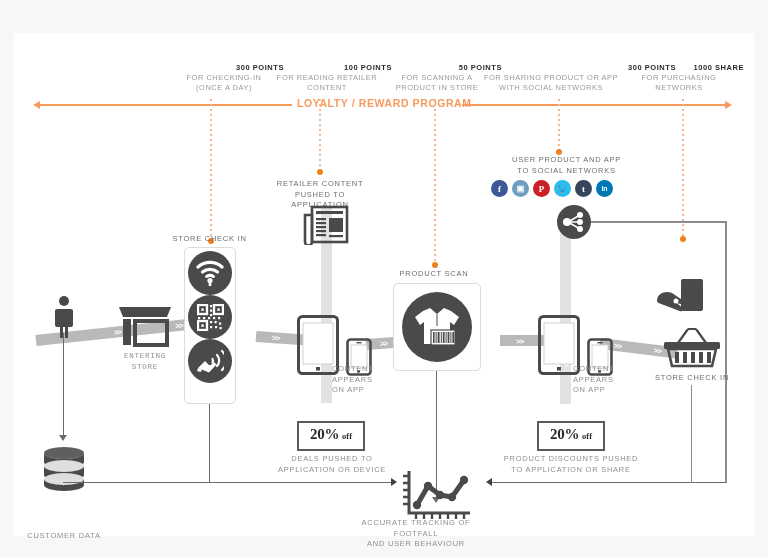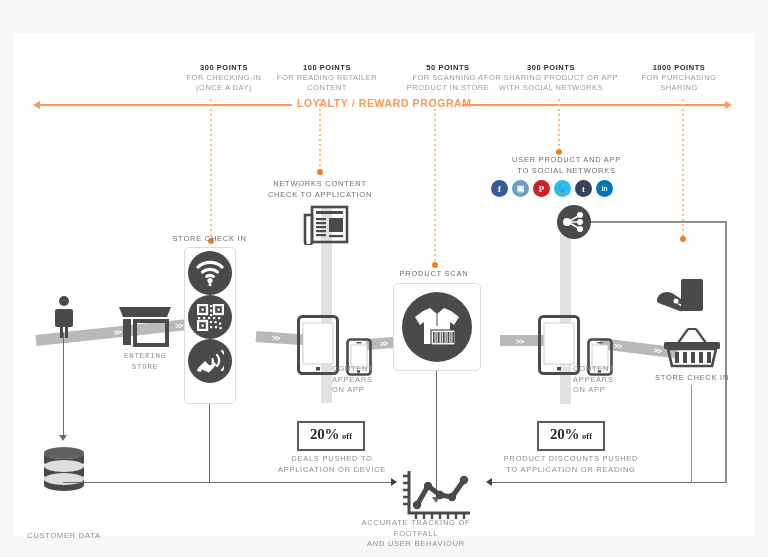--- a/index.html
+++ b/index.html
@@ -13,21 +13,21 @@
     position: absolute;
     left: 14px; top: 33px;
     width: 740px; height: 503px;
     background: #ffffff;
   }
   .abs { position: absolute; }
 
   
   .pts-title {
     font-size: 7.5px; font-weight: bold; color: #2b2b2b;
-    letter-spacing: .55px; text-align: center; line-height: 10px;
+    letter-spacing: .55px; text-align: right; line-height: 10px;
   }
   .pts-sub {
     font-size: 7.5px; color: #9b9b9b;
     letter-spacing: .5px; text-align: center; line-height: 10px;
   }
   .caption {
     font-size: 7.5px; color: #8f8f8f;
     letter-spacing: .75px; text-align: center; line-height: 10.5px;
   }
   .caption-dark {
@@ -124,34 +124,34 @@
     <div class="abs" style="left:150px; top:30px; width:120px;">
       <div class="pts-title">300 POINTS</div>
       <div class="pts-sub">FOR CHECKING-IN</div>
       <div class="pts-sub">(ONCE A DAY)</div>
     </div>
     <div class="abs" style="left:248px; top:30px; width:130px;">
       <div class="pts-title">100 POINTS</div>
       <div class="pts-sub">FOR READING RETAILER</div>
       <div class="pts-sub">CONTENT</div>
     </div>
-    <div class="abs" style="left:369px; top:30px; width:130px;">
+    <div class="abs" style="left:358px; top:30px; width:130px;">
       <div class="pts-title">50 POINTS</div>
       <div class="pts-sub">FOR SCANNING A</div>
       <div class="pts-sub">PRODUCT IN STORE</div>
     </div>
     <div class="abs" style="left:412px; top:30px; width:250px;">
       <div class="pts-title">300 POINTS</div>
       <div class="pts-sub">FOR SHARING PRODUCT OR APP</div>
       <div class="pts-sub">WITH SOCIAL NETWORKS</div>
     </div>
     <div class="abs" style="left:600px; top:30px; width:130px;">
-      <div class="pts-title">1000 POINTS</div>
+      <div class="pts-title">1000 SHARE</div>
       <div class="pts-sub">FOR PURCHASING</div>
-      <div class="pts-sub">SHARING</div>
+      <div class="pts-sub">NETWORKS</div>
     </div>
 
     <div class="tl-line" style="left:26px; top:71px; width:252px;"></div>
     <div class="tl-arrow left" style="left:19px; top:68px;"></div>
     <div class="loyalty-label abs" style="left:283px; top:64px;">LOYALTY / REWARD PROGRAM</div>
     <div class="tl-line" style="left:448px; top:71px; width:264px;"></div>
     <div class="tl-arrow right" style="left:711px; top:68px;"></div>
 
     <div class="tl-dotline" style="left:196px; top:66px; height:141px;"></div>
     <div class="tl-dot" style="left:194px; top:205px;"></div>
@@ -266,22 +266,22 @@
       <path d="M26 3 a13 13 0 0 1 0 19" stroke="#fff" stroke-width="2.2" fill="none" stroke-linecap="round"></path>
       <path d="M21 7 a8 8 0 0 1 0 11" stroke="#fff" stroke-width="2.2" fill="none" stroke-linecap="round"></path>
       <path d="M16.5 11 a3.6 3.6 0 0 1 0 3.5" stroke="#fff" stroke-width="2.2" fill="none" stroke-linecap="round"></path>
       <path d="M2 20 l7 -7 l3.5 3.5 c1.5 1.5 3 0 3 0 l2.5 -2.5 l2.5 2.5 l-7.5 8 z" fill="#fff"></path>
       <path d="M2 20 l-1 3 l4 1 l1 -3 z" fill="#fff"></path>
     </svg>
   </div>
   <div class="tline" style="left:195px; top:371px; width:1px; height:18px;"></div>
 
   <div class="abs" style="left:252px; top:146px; width:108px;">
-    <div class="caption-dark">NETWORKS CONTENT</div>
-    <div class="caption-dark">CHECK TO APPLICATION</div>
+    <div class="caption-dark">RETAILER CONTENT</div>
+    <div class="caption-dark">PUSHED TO APPLICATION</div>
   </div>
   <svg class="abs" style="left:289px; top:172px;" width="46" height="40">
     <path d="M2 10 h7 v27 a3 3 0 0 1 -7 0 z" fill="none" stroke="#4a4a4a" stroke-width="2.6"></path>
     <rect x="9" y="2" width="35" height="35" fill="none" stroke="#4a4a4a" stroke-width="2.6"></rect>
     <rect x="13" y="6" width="27" height="3" fill="#4a4a4a"></rect>
     <rect x="26" y="13" width="14" height="14" fill="#4a4a4a"></rect>
     <rect x="13" y="13" width="10" height="2.2" fill="#4a4a4a"></rect>
     <rect x="13" y="17" width="10" height="2.2" fill="#4a4a4a"></rect>
     <rect x="13" y="21" width="10" height="2.2" fill="#4a4a4a"></rect>
     <rect x="13" y="25" width="10" height="2.2" fill="#4a4a4a"></rect>
@@ -398,21 +398,21 @@
     <div class="caption">DEALS PUSHED TO</div>
     <div class="caption">APPLICATION OR DEVICE</div>
   </div>
 
   <div class="badge" style="left:523px; top:388px; width:68px; height:30px;">
     <span class="big">20%</span>
     <span class="small">off</span>
   </div>
   <div class="abs" style="left:486px; top:421px; width:142px;">
     <div class="caption">PRODUCT DISCOUNTS PUSHED</div>
-    <div class="caption">TO APPLICATION OR READING</div>
+    <div class="caption">TO APPLICATION OR SHARE</div>
   </div>
 
   <svg class="abs" style="left:386px; top:434px;" width="72" height="56">
     <path d="M9 4 L9 46 L70 46" stroke="#4a4a4a" stroke-width="3" fill="none"></path>
     <path d="M3 9 L9 9 M3 16 L9 16 M3 23 L9 23 M3 30 L9 30 M3 37 L9 37" stroke="#4a4a4a" stroke-width="2.4"></path>
     <path d="M16 52 L16 46 M24 52 L24 46 M32 52 L32 46 M40 52 L40 46 M48 52 L48 46 M56 52 L56 46 M64 52 L64 46" stroke="#4a4a4a" stroke-width="2.4"></path>
     <path d="M17 38 L28 19 L40 28 L52 30 L64 13" stroke="#4a4a4a" stroke-width="5" fill="none" stroke-linejoin="round" stroke-linecap="round"></path>
     <circle cx="17" cy="38" r="4.2" fill="#4a4a4a"></circle>
     <circle cx="28" cy="19" r="4.2" fill="#4a4a4a"></circle>
     <circle cx="40" cy="28" r="4.2" fill="#4a4a4a"></circle>

